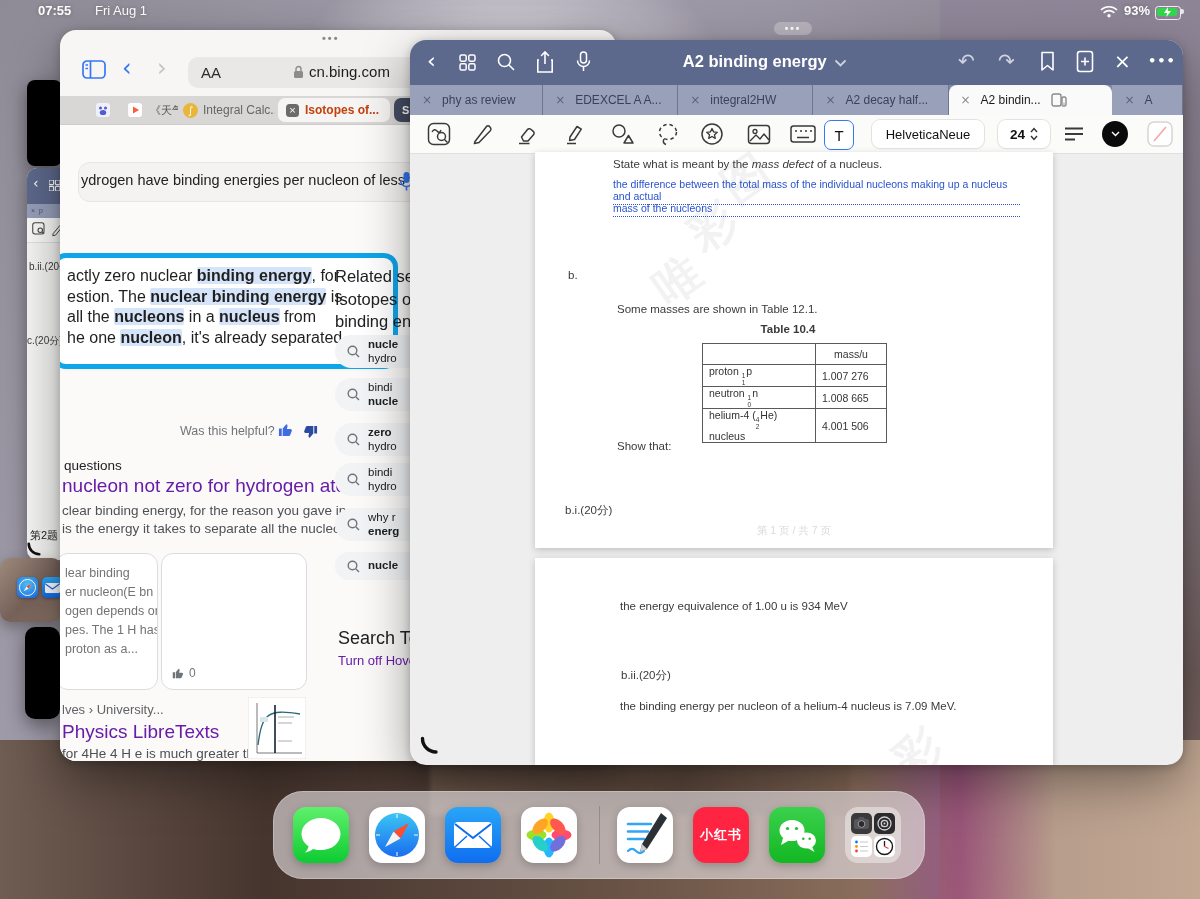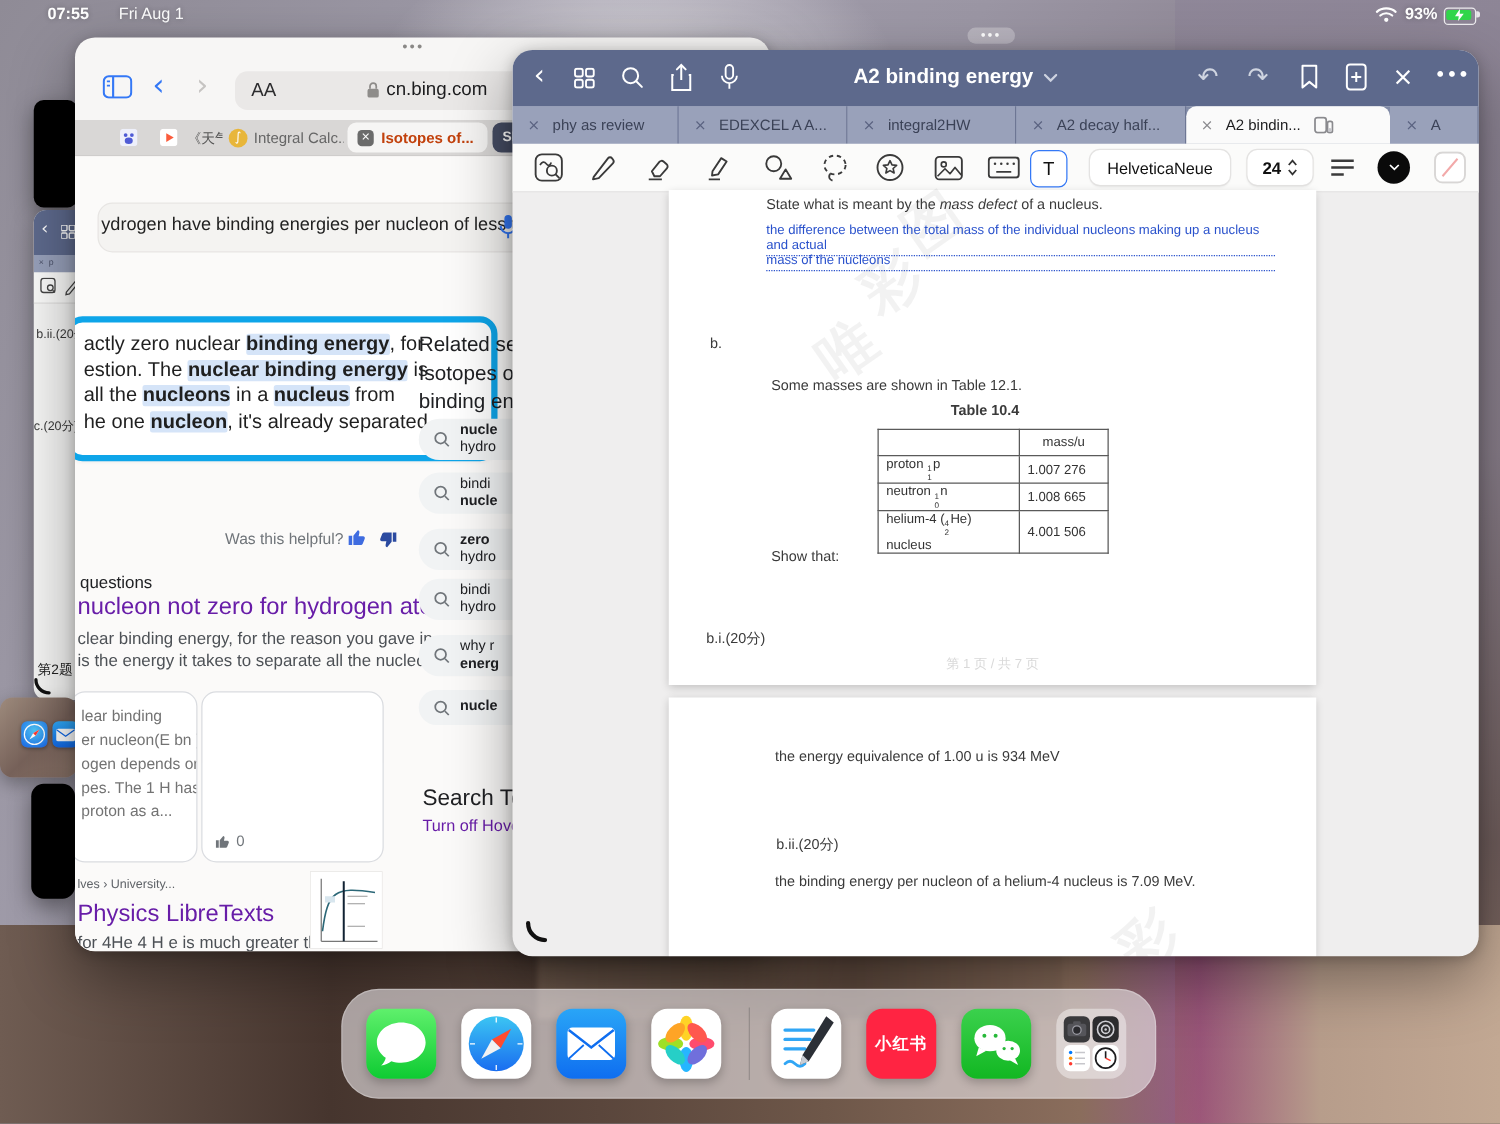--- a/index.html
+++ b/index.html
@@ -213,21 +213,21 @@
       </div>
       <div class="abs card" style="left:101px;top:428px;width:144px;height:135px;">
         <div class="abs" style="left:10px;bottom:9px;display:flex;align-items:center;gap:5px;">
           <svg width="12" height="12" viewBox="0 0 16 16">
               <path d="M1 7 h3 v8 H1 z M5 15 h6.2 c.8 0 1.5-.5 1.8-1.2 l1.7-4.2 c.4-1-.3-2.1-1.4-2.1 H9.5 l.6-2.8 C10.4 3.3 9.8 2.3 8.8 2.3 L5 7 z" fill="#70757a"></path>
             </svg>
           <span style="font-size:12px;color:#70757a;">0</span>
         </div>
       </div>
 
-      <div class="abs" style="left:2px;top:577px;font-size:10px;color:#5f6368;">lves › University...</div>
+      <div class="abs" style="left:2px;top:577px;font-size:13px;color:#5f6368;">lves › University...</div>
       <div class="abs bing-purple" style="left:2px;top:596px;font-size:19px;">Physics LibreTexts</div>
       <div class="abs gray-snip" style="left:2px;top:621px;font-size:13.5px;white-space:nowrap;">for 4He 4 H e is much greater than</div>
       <svg class="abs" style="left:188px;top:572px;" width="58" height="62" viewBox="0 0 58 62">
         <rect x="0" y="0" width="58" height="62" fill="#fff" stroke="#e4e2e0"></rect>
         <line x1="9" y1="6" x2="9" y2="56" stroke="#777" stroke-width="1"></line>
         <line x1="9" y1="56" x2="54" y2="56" stroke="#777" stroke-width="1"></line>
         <path d="M10 48 C14 16 20 12 52 17" stroke="#2b6777" stroke-width="1.3" fill="none"></path>
         <line x1="27" y1="8" x2="27" y2="56" stroke="#123" stroke-width="1.6"></line>
         <line x1="30" y1="20" x2="46" y2="20" stroke="#999" stroke-width=".8"></line>
         <line x1="30" y1="26" x2="44" y2="26" stroke="#999" stroke-width=".8"></line>

